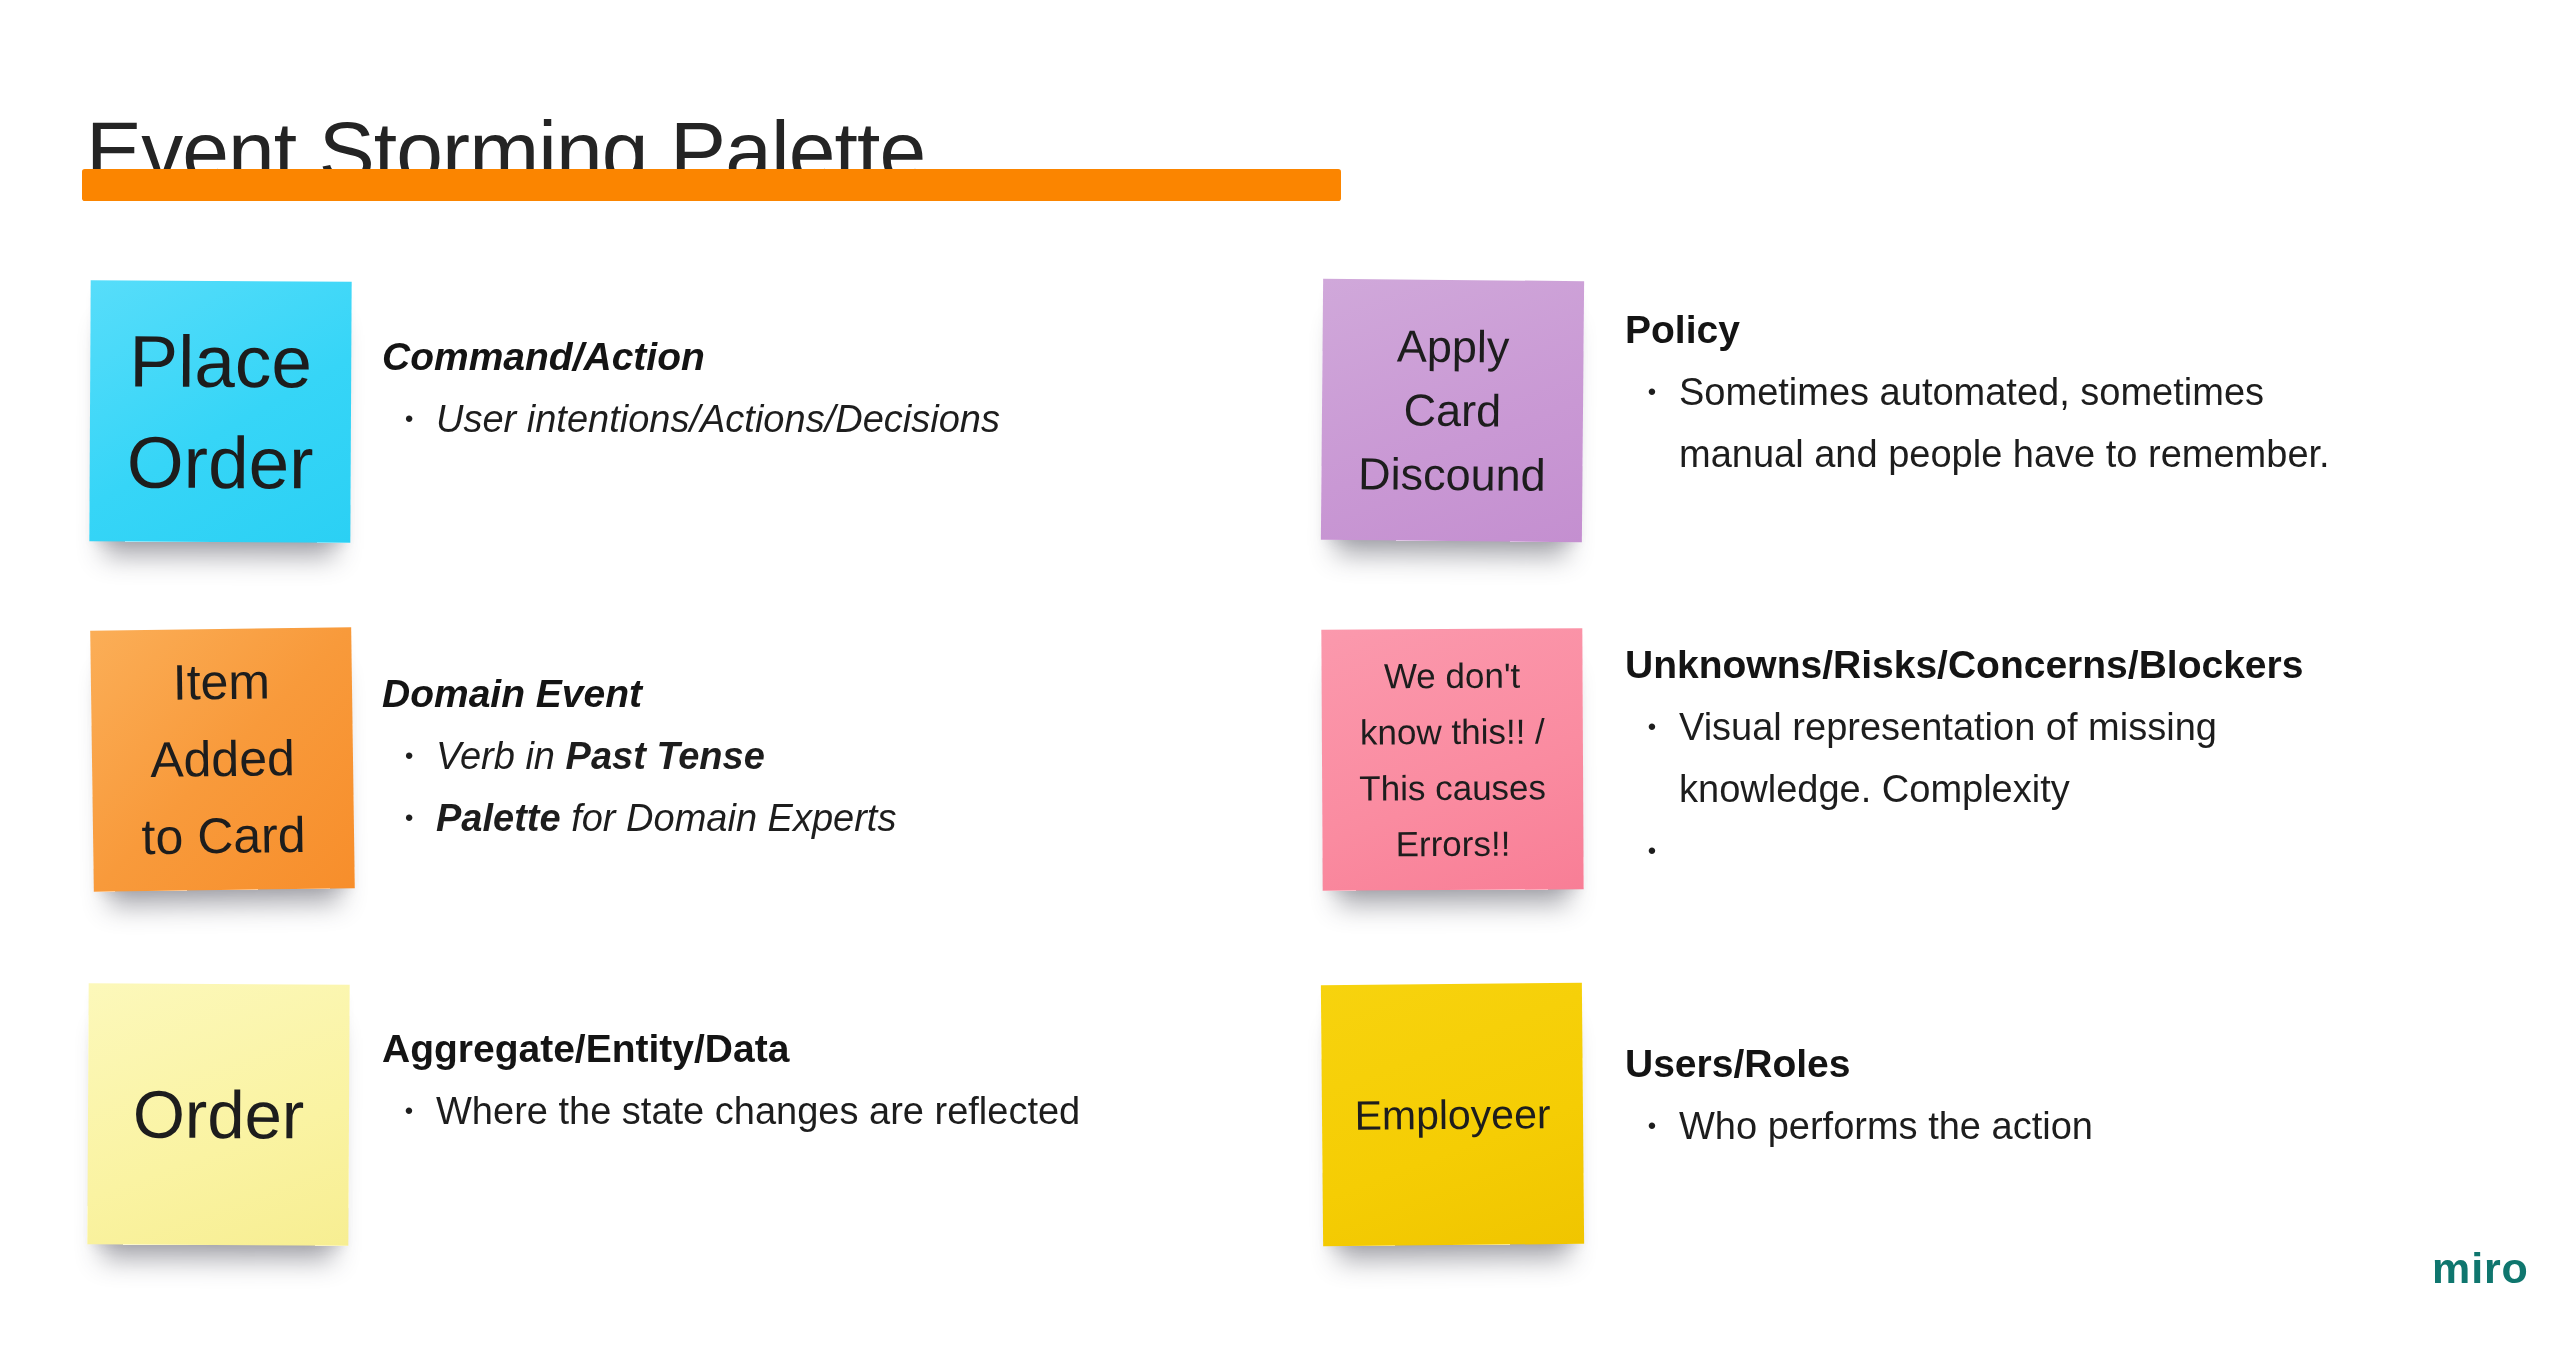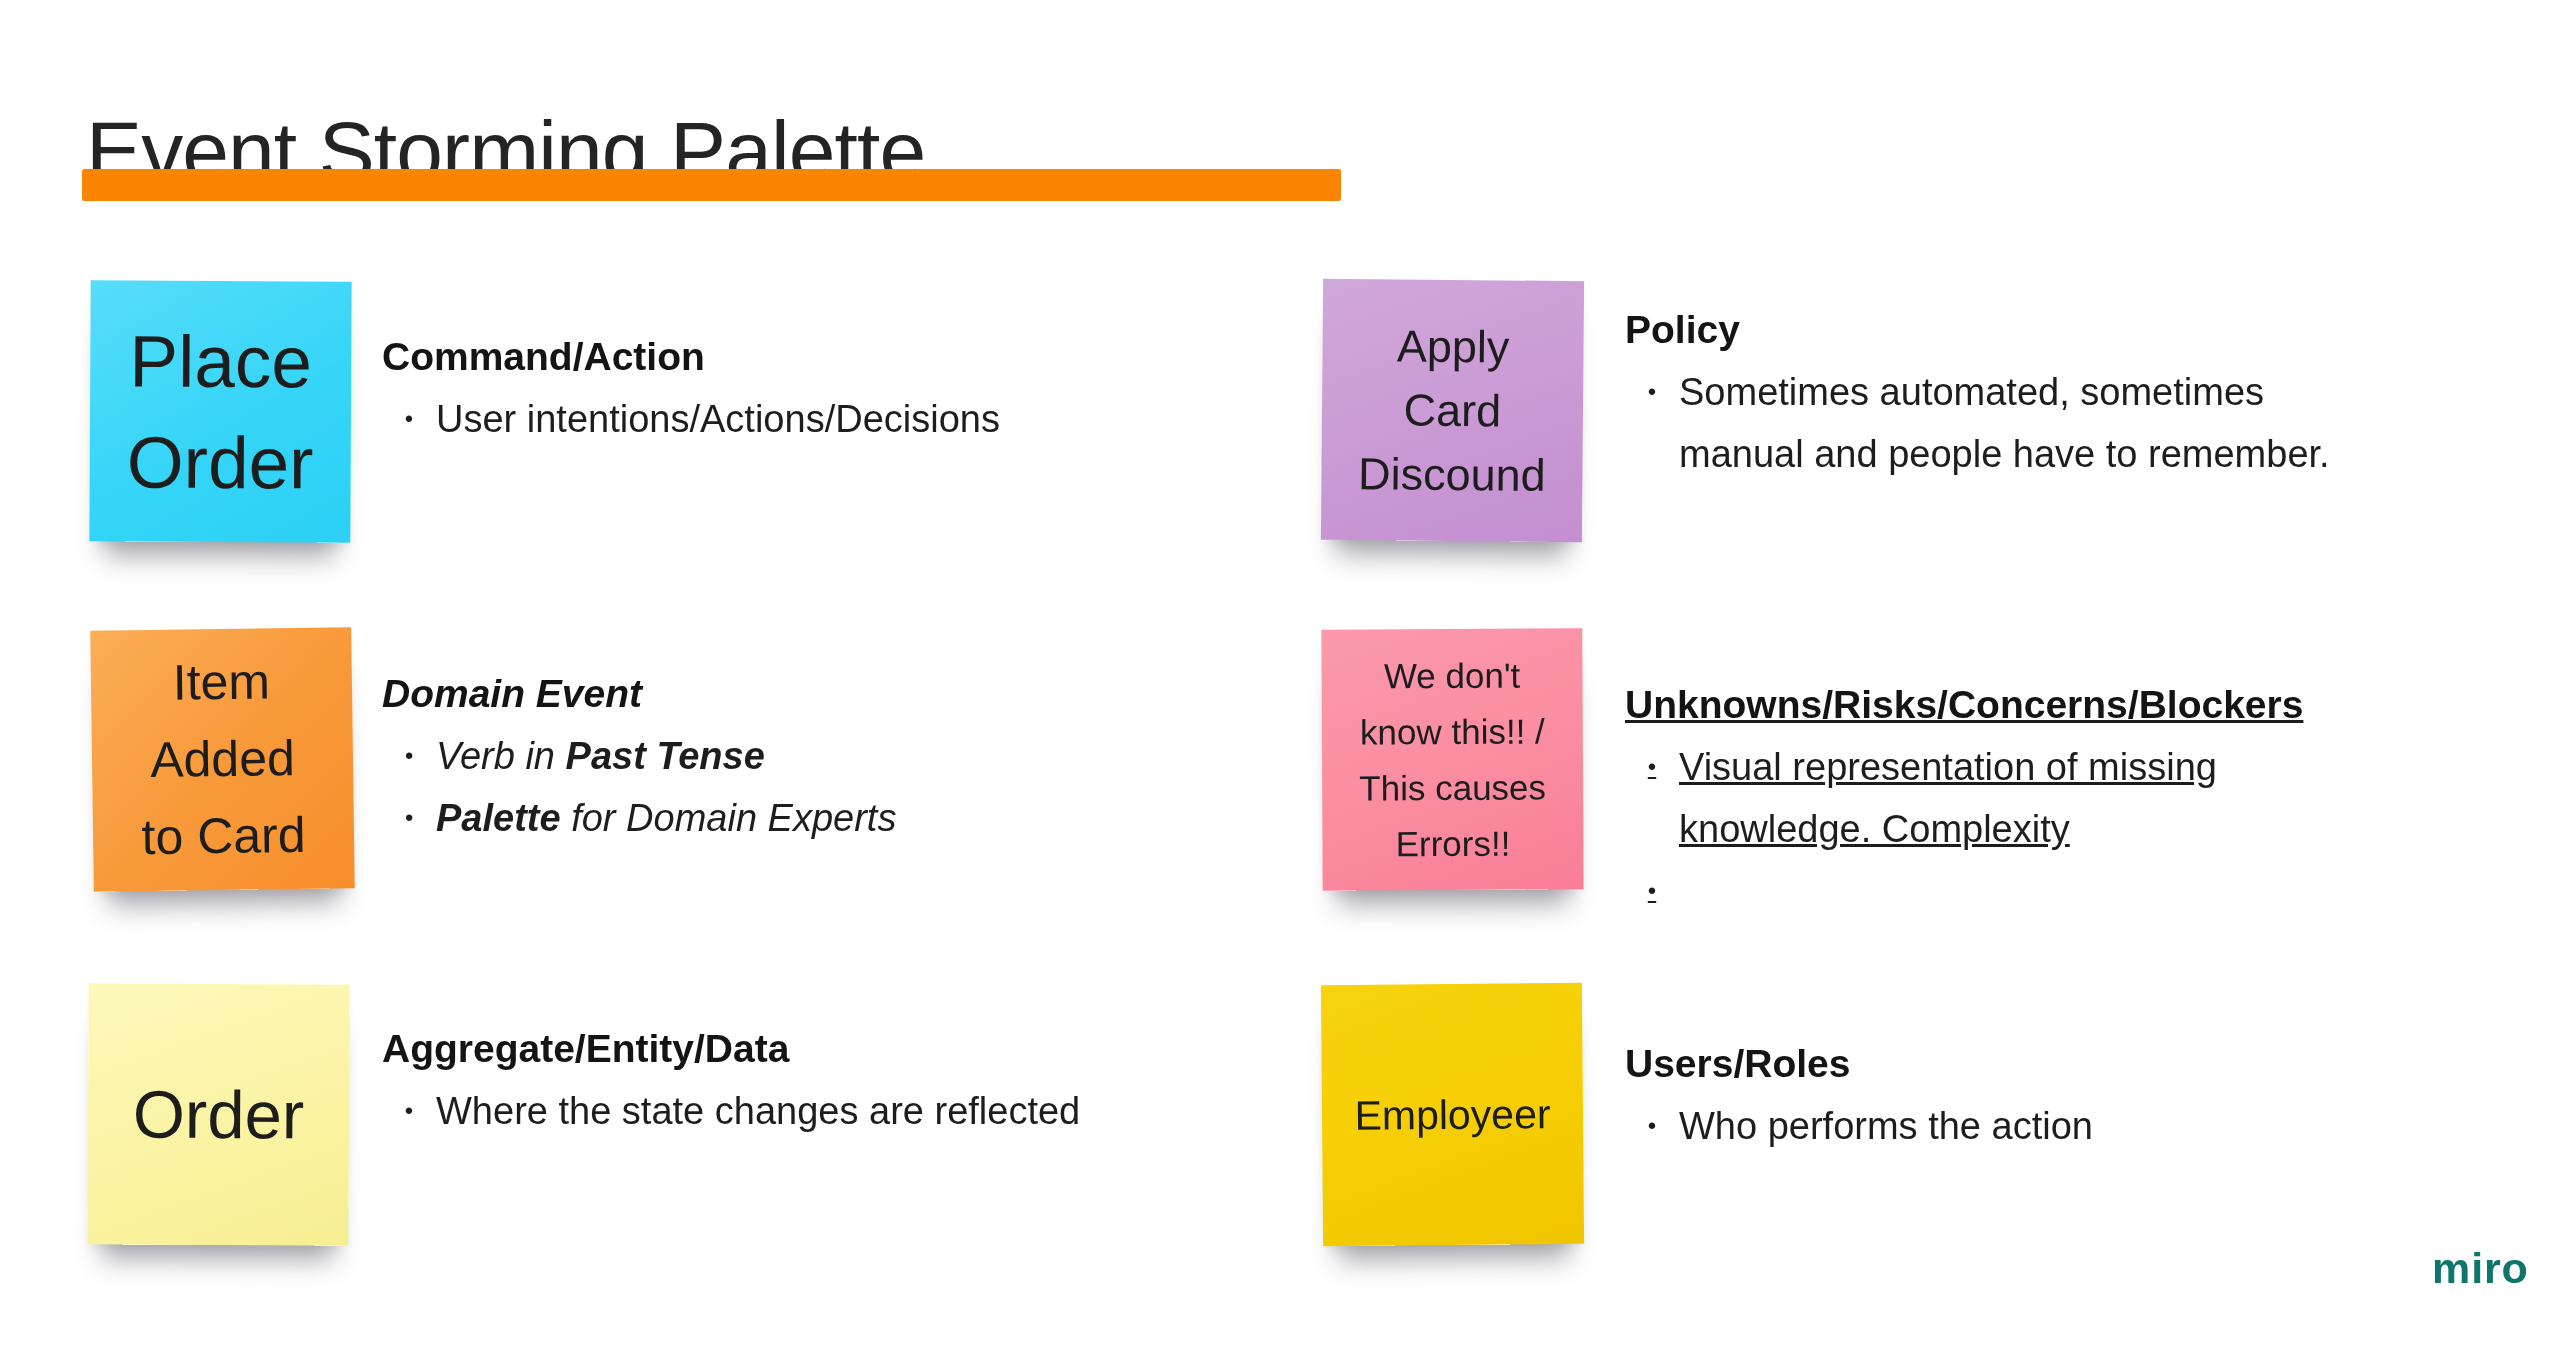--- a/index.html
+++ b/index.html
@@ -42,25 +42,25 @@
 
   
   .textblock{position:absolute;}
   .heading{font-weight:bold;font-size:39px;line-height:62px;color:#141414;}
   .bullets{font-size:38px;line-height:62px;color:#1d1d1d;}
   .bullet-row{display:flex;align-items:flex-start;}
   .bullet-dot{width:54px;min-width:54px;text-align:center;font-size:24px;line-height:62px;}
   .bullet-text{white-space:pre-line;}
   b{font-weight:bold;margin-top:26px;}
 
-  #text-command  {left:382px; top:326px; width:978px;}
+  #text-command  {left:382px; top:326px; width:978px;font-style:italic;}
   #text-domain   {left:382px; top:663px; width:978px;font-style:italic;}
   #text-aggregate{left:382px; top:1018px;width:1071px;}
   #text-policy   {left:1625px;top:299px; width:875px;}
-  #text-unknowns {left:1625px;top:674px; width:894px;text-decoration:underline;}
+  #text-unknowns {left:1625px;top:634px; width:894px;}
   #text-users    {left:1625px;top:1033px;width:838px;}
 
   
   .watermark{
     position:absolute;left:2432px;top:1244px;
     font-size:43px;font-weight:bold;letter-spacing:0.9px;color:#D5D5DF;
   }
 </style>
 </head>
 <body>

